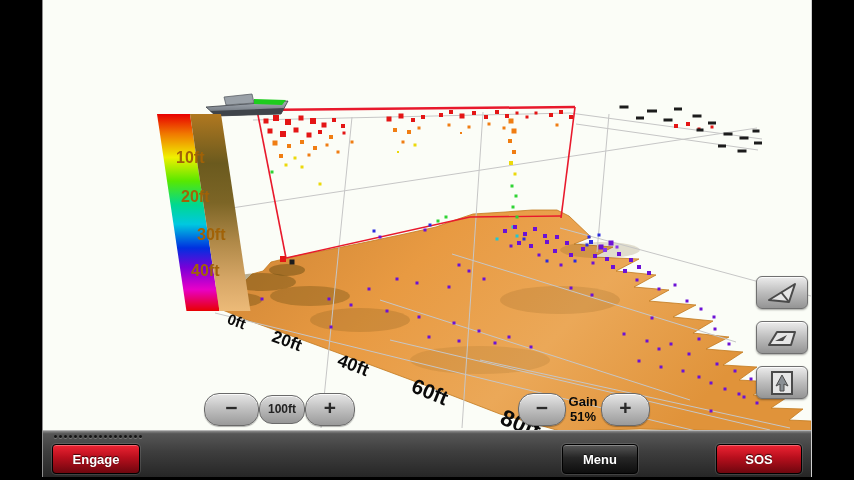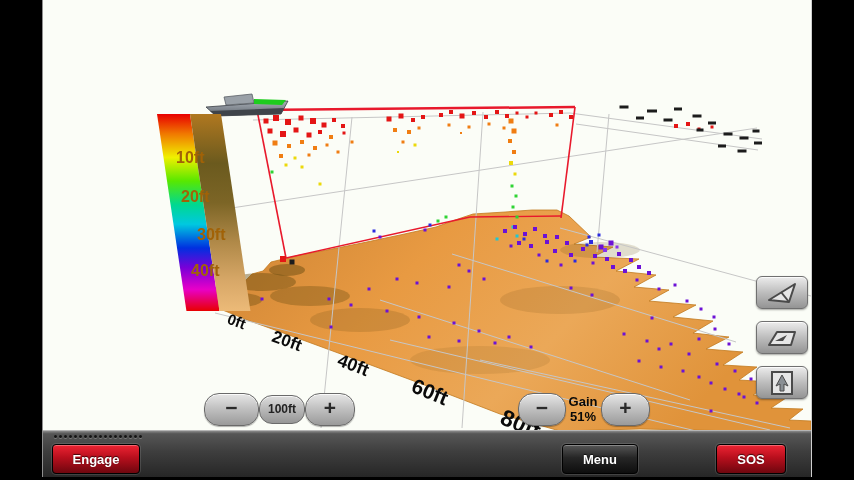--- a/index.html
+++ b/index.html
@@ -81,21 +81,21 @@
     text-shadow:0 -1px 1px rgba(0,0,0,.7);cursor:pointer;box-sizing:border-box;
     box-shadow:0 0 0 1px rgba(255,255,255,.12), inset 0 1px 0 rgba(255,255,255,.3);
   }
   .bar-btn.dark{background:linear-gradient(to bottom,#565656 0%,#262626 45%,#0d0d0d 100%);}
   .bar-btn.red{background:linear-gradient(to bottom,#ee2433 0%,#b80f1d 45%,#6e060e 100%);}
   #btn-engage{left:9px;width:88px;}
   #btn-waypoints{left:110px;width:90px;}
   #btn-info{left:212px;width:80px;}
   #btn-menu{left:491px;width:76px;margin-left:28px;}
   #btn-mark{left:577px;width:81px;}
-  #btn-sos{left:673px;width:70px;}
+  #btn-sos{left:673px;width:86px;}
   #btn-home{
     position:absolute;left:314px;top:3px;width:141px;height:44px;
     background:linear-gradient(to bottom,#4c5a74 0%,#2c3850 40%,#141c2a 100%);
     clip-path:polygon(4% 0,96% 0,100% 100%,0 100%);
     color:#fff;font-size:19px;font-weight:bold;text-align:center;line-height:40px;
     text-shadow:0 -1px 1px rgba(0,0,0,.7);cursor:pointer;z-index:5;
   }
   .home-hatch{position:absolute;top:8px;width:26px;height:30px;opacity:.8;
     background:repeating-linear-gradient(115deg,rgba(255,255,255,.14) 0 2px,transparent 2px 7px);}
   .home-hatch.left{left:8px;} .home-hatch.right{right:8px;}

